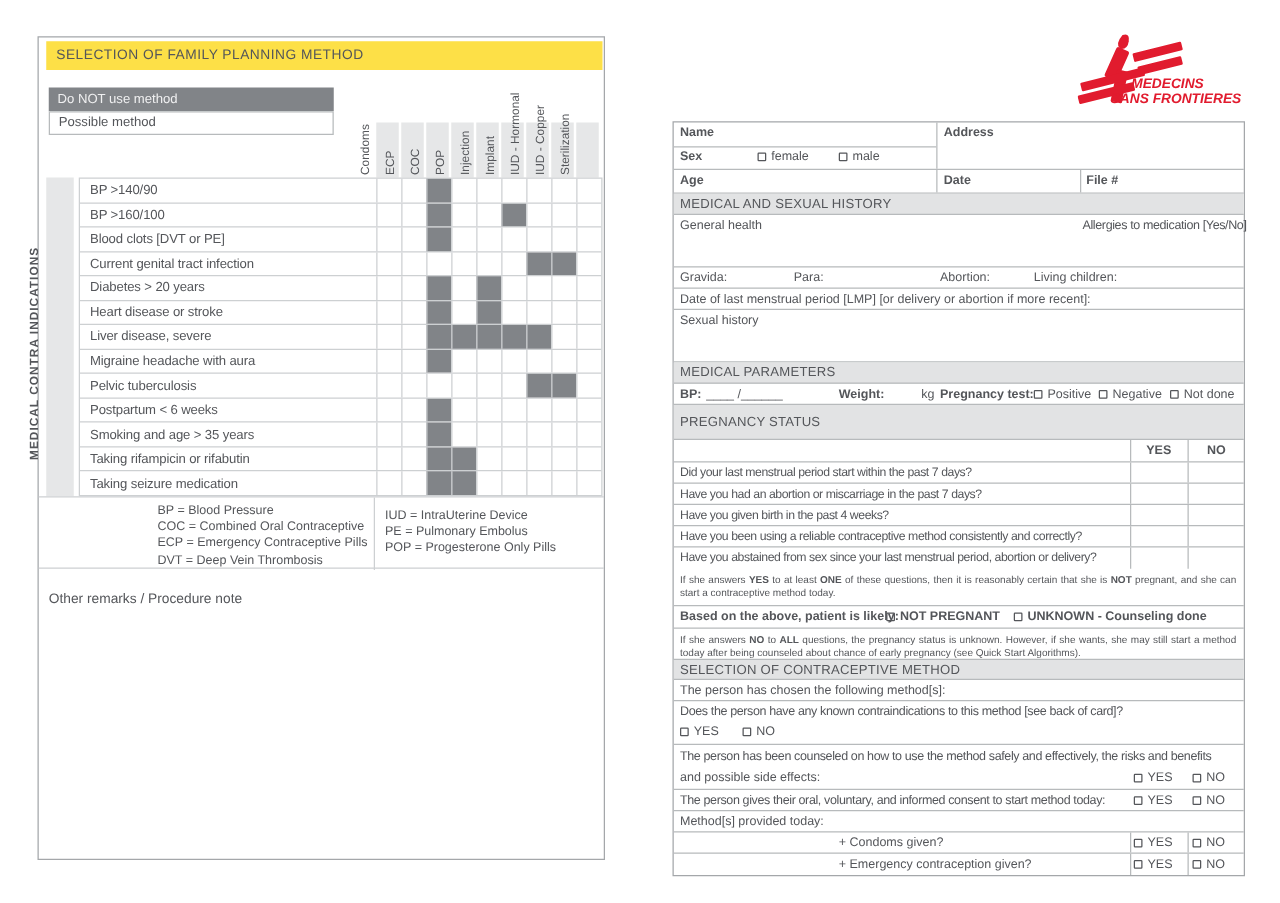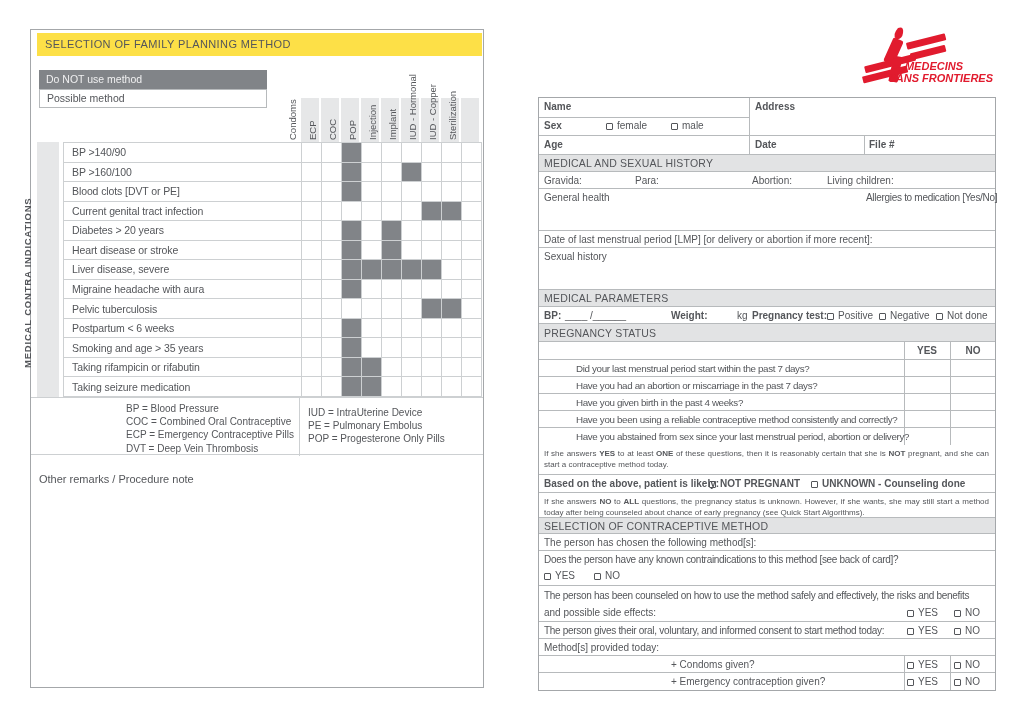--- a/index.html
+++ b/index.html
@@ -48,21 +48,21 @@
   .bar{position:relative;border-bottom:1px solid var(--border);background:var(--bar);
     font-size:10.5px;letter-spacing:.2px;padding-left:5px;display:flex;align-items:center;}
   .abs{position:absolute;white-space:nowrap;}
   .b{font-weight:bold;}
   .tight{letter-spacing:-.3px;}
   .vline{position:absolute;top:0;bottom:0;width:1px;background:var(--border);}
   .hline{position:absolute;height:1px;background:var(--border);}
   .cb{display:inline-block;width:7px;height:7px;border:1.5px solid var(--text);border-radius:1px;
     margin-right:4px;vertical-align:-1px;}
   .note{font-size:8px;line-height:10.5px;padding:4px 6px 0 5px;text-align:justify;}
-  .qtext{position:absolute;left:5px;top:0;line-height:17px;white-space:nowrap;font-size:9.8px;letter-spacing:-.35px;margin-left:32px;}
+  .qtext{position:absolute;left:5px;top:0;line-height:17px;white-space:nowrap;font-size:9.8px;letter-spacing:-.35px;}
   .ynhead-lbl{position:absolute;top:0;line-height:18px;font-weight:bold;text-align:center;width:46px;}
 </style>
 </head>
 <body>
 
 <div id="page">
 
   <div id="left-panel">
     <div id="lp-title">SELECTION OF FAMILY PLANNING METHOD</div>
     <div class="legend-dark">Do NOT use method</div>
@@ -294,30 +294,30 @@
     <div class="row" style="height:19px">
       <div class="vline" style="left:210px"></div>
       <div class="vline" style="left:325px"></div>
       <span class="abs b" style="left:5px;top:3px">Age</span>
       <span class="abs b" style="left:216px;top:3px">Date</span>
       <span class="abs b" style="left:330px;top:3px">File #</span>
     </div>
 
     <div class="bar" style="height:17px">MEDICAL AND SEXUAL HISTORY</div>
 
+    <div class="row" style="height:42px">
+      <span class="abs" style="left:5px;top:3px">General health</span>
+      <span class="abs tight" style="left:327px;top:3px">Allergies to medication [Yes/No]</span>
+    </div>
+
     <div class="row" style="height:17px">
       <span class="abs" style="left:5px;top:3px">Gravida:</span>
       <span class="abs" style="left:96px;top:3px">Para:</span>
       <span class="abs" style="left:213px;top:3px">Abortion:</span>
       <span class="abs" style="left:288px;top:3px">Living children:</span>
-    </div>
-
-    <div class="row" style="height:42px">
-      <span class="abs" style="left:5px;top:3px">General health</span>
-      <span class="abs tight" style="left:327px;top:3px">Allergies to medication [Yes/No]</span>
     </div>
 
     <div class="row" style="height:17px">
       <span class="abs" style="left:5px;top:3px">Date of last menstrual period [LMP] [or delivery or abortion if more recent]:</span>
     </div>
 
     <div class="row" style="height:42px">
       <span class="abs" style="left:5px;top:3px">Sexual history</span>
     </div>
 
@@ -327,21 +327,21 @@
       <span class="abs b" style="left:5px;top:3px">BP:</span>
       <span class="abs" style="left:26px;top:3px">____ /______</span>
       <span class="abs b" style="left:132px;top:3px">Weight:</span>
       <span class="abs" style="left:198px;top:3px">kg</span>
       <span class="abs b" style="left:213px;top:3px">Pregnancy test:</span>
       <span class="abs" style="left:288px;top:3px"><span class="cb"></span><span>Positive</span></span>
       <span class="abs" style="left:340px;top:3px"><span class="cb"></span><span>Negative</span></span>
       <span class="abs" style="left:397px;top:3px"><span class="cb"></span><span>Not done</span></span>
     </div>
 
-    <div class="bar" style="height:18px">PREGNANCY STATUS</div>
+    <div class="bar" style="height:28px">PREGNANCY STATUS</div>
 
     <div class="row" style="height:18px">
       <div class="vline" style="left:365px"></div>
       <div class="vline" style="left:411px"></div>
       <span class="ynhead-lbl" style="left:365px">YES</span>
       <span class="ynhead-lbl" style="left:411px">NO</span>
     </div>
 
     <div id="question-rows">
         <div class="row" style="height: 17px;">

